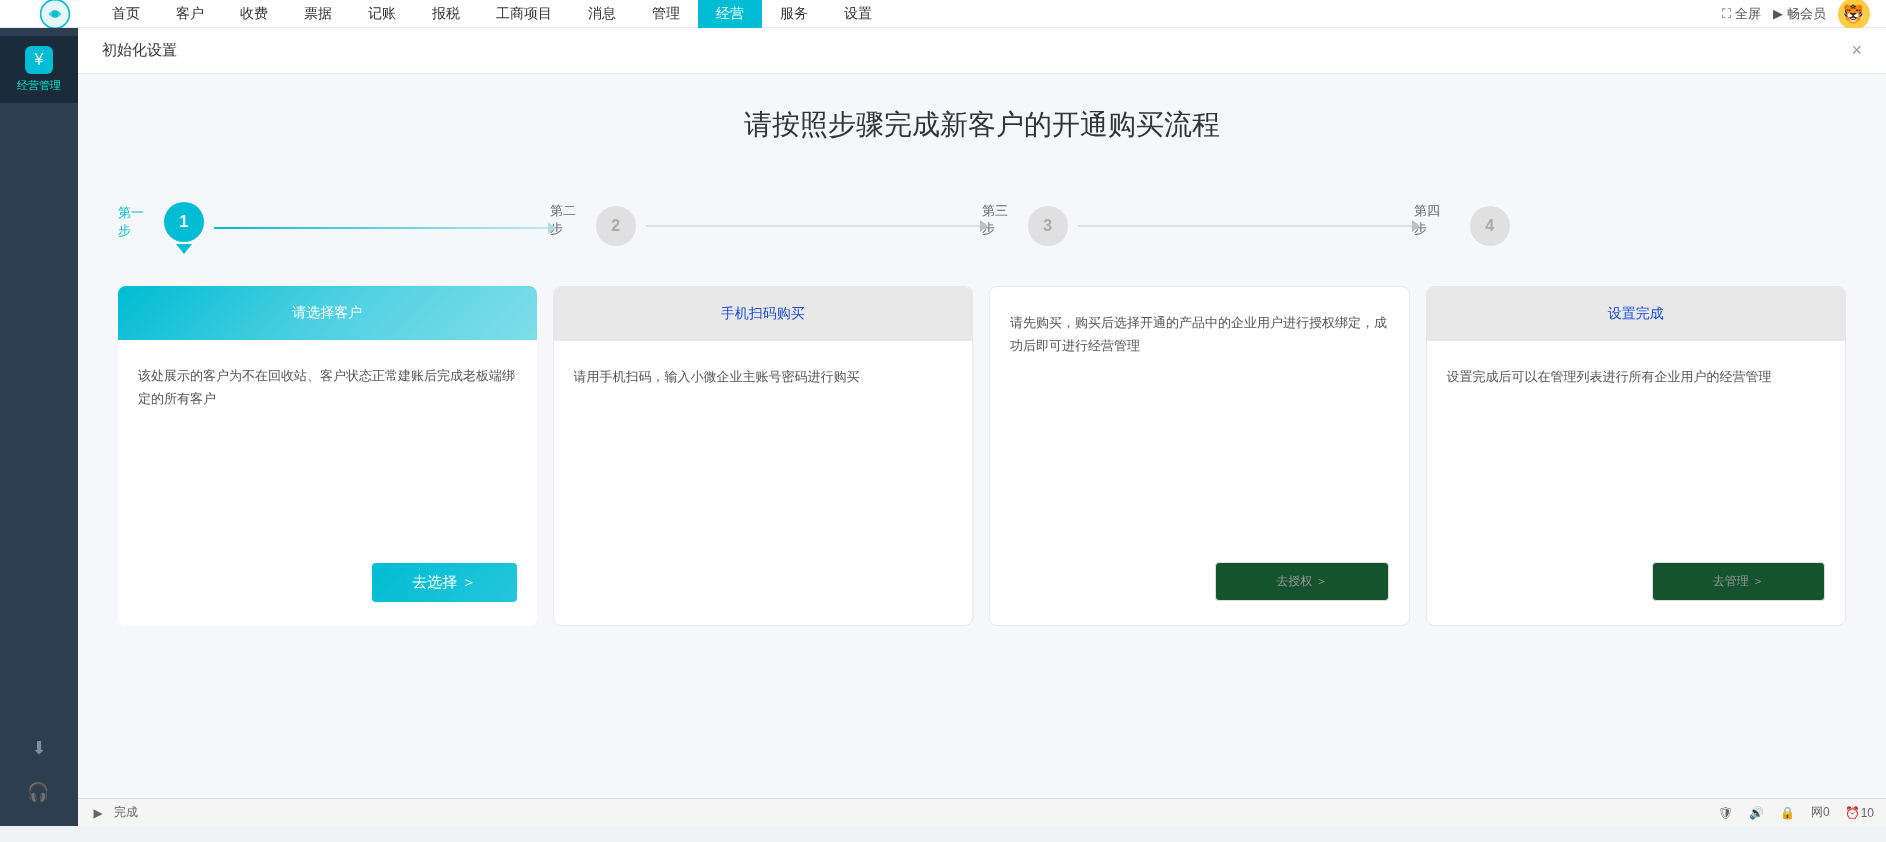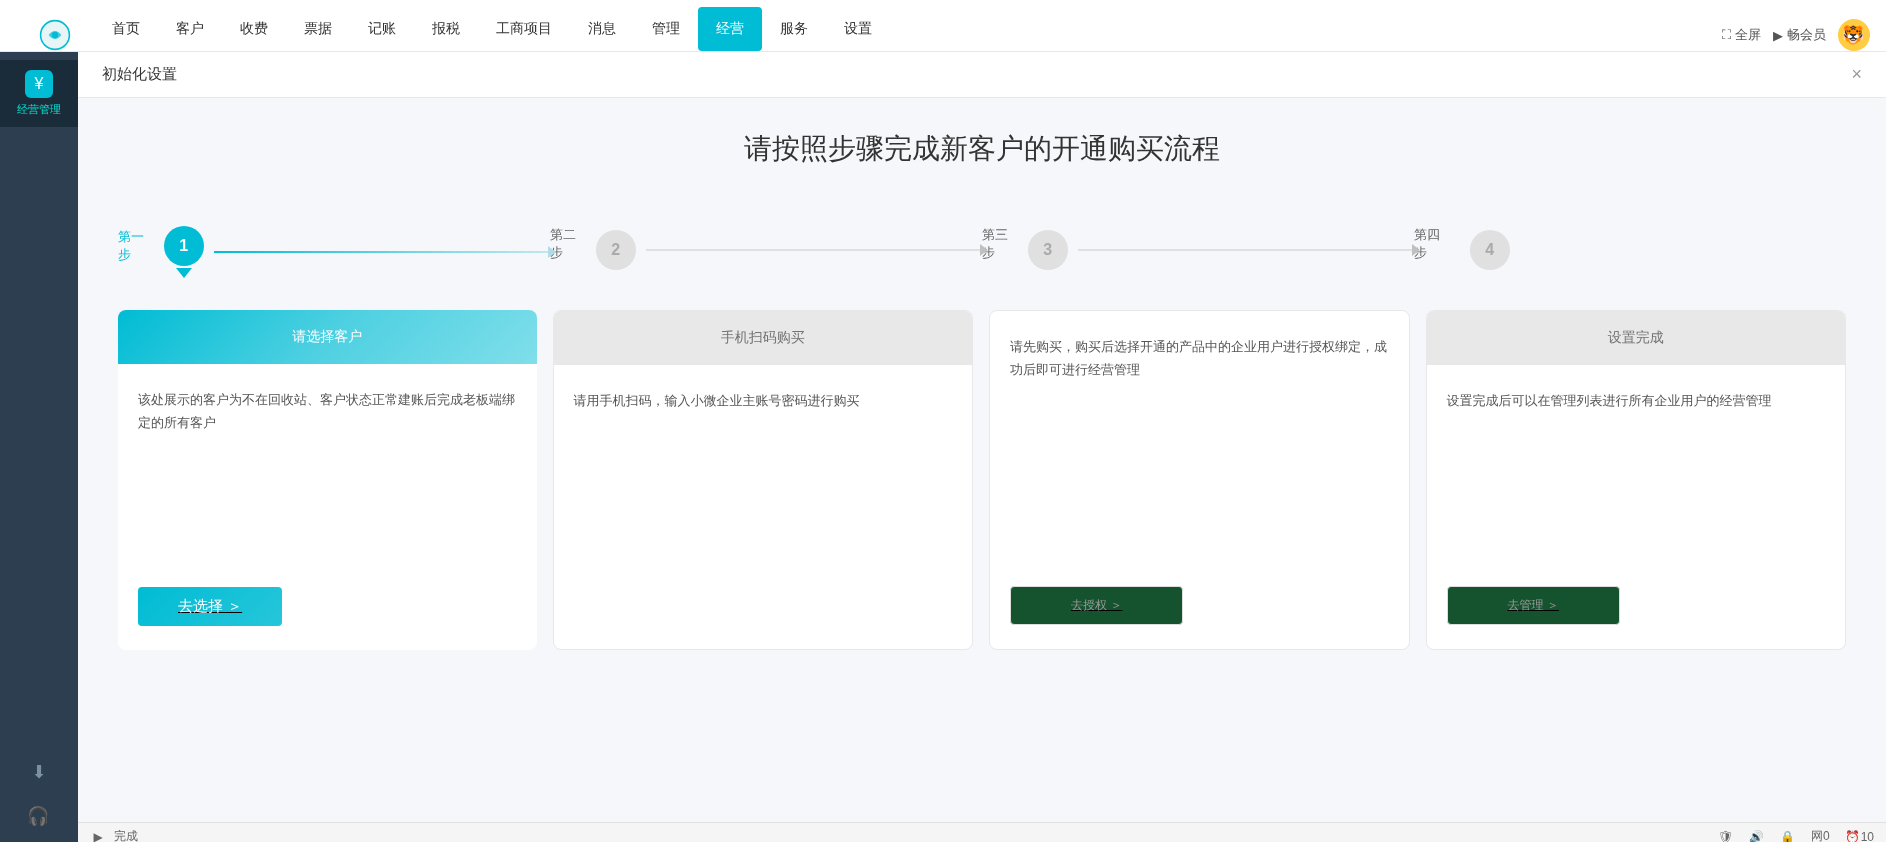--- a/index.html
+++ b/index.html
@@ -1,21 +1,21 @@
 <!DOCTYPE html>
 <html><head>
   <meta charset="utf-8">
   <style>
     * { box-sizing: border-box; margin: 0; padding: 0; }
     body { font-family: "Microsoft YaHei", "PingFang SC", sans-serif; background: #f0f2f5; width: 1886px; height: 842px; overflow: hidden; }
 
     
     .top-nav {
-      display: flex; align-items: flex-end;
-      background: #fff; height: 52px;
+      display: flex; align-items: center;
+      background: #fff; height: 28px;
       border-bottom: 1px solid #e8e8e8;
       padding: 0 16px;
     }
     .top-nav .logo {
       width: 78px; display: flex; align-items: center; justify-content: center;
     }
     .top-nav .logo svg { width: 32px; height: 32px; }
     .top-nav .nav-items { display: flex; flex: 1; }
     .top-nav .nav-item {
       padding: 0 18px; height: 44px; display: flex; align-items: center;
@@ -94,23 +94,23 @@
     .cards-row { display: flex; gap: 16px; margin-top: 0; }
     .card {
       flex: 1; border-radius: 8px; background: #fff; overflow: hidden; min-height: 340px; display: flex; flex-direction: column;
       border: 1px solid #e8e8e8;
     }
     .card.active-card { border: none; }
     .card-header {
       padding: 18px 20px; text-align: center; font-size: 14px; font-weight: 500;
     }
     .card-header.active { background: linear-gradient(135deg, #00bcd4, #4dd0e1, #80deea); color: #fff; }
-    .card-header.inactive { background: #e8e8e8; color: #737373; }
+    .card-header.inactive { background: #e8e8e8; color: #1d4ed8; }
     .card-body { padding: 24px 20px; flex: 1; font-size: 13px; color: #555; line-height: 1.8; }
-    .card-footer { padding: 16px 20px 24px; display: flex; justify-content: flex-start; text-decoration: underline; }
+    .card-footer { padding: 16px 20px 24px; display: flex; justify-content: flex-end; }
 
     .btn-primary {
       background: linear-gradient(135deg, #00bcd4, #26c6da); color: #fff; border: none;
       border-radius: 4px; padding: 10px 40px; font-size: 15px; cursor: pointer;
       display: flex; align-items: center; gap: 6px;
     }
     .btn-secondary {
       background: #14532d; color: #999; border: 1px solid #ddd;
       border-radius: 4px; padding: 10px 60px; font-size: 12px; cursor: pointer;
       display: flex; align-items: center; gap: 6px;

